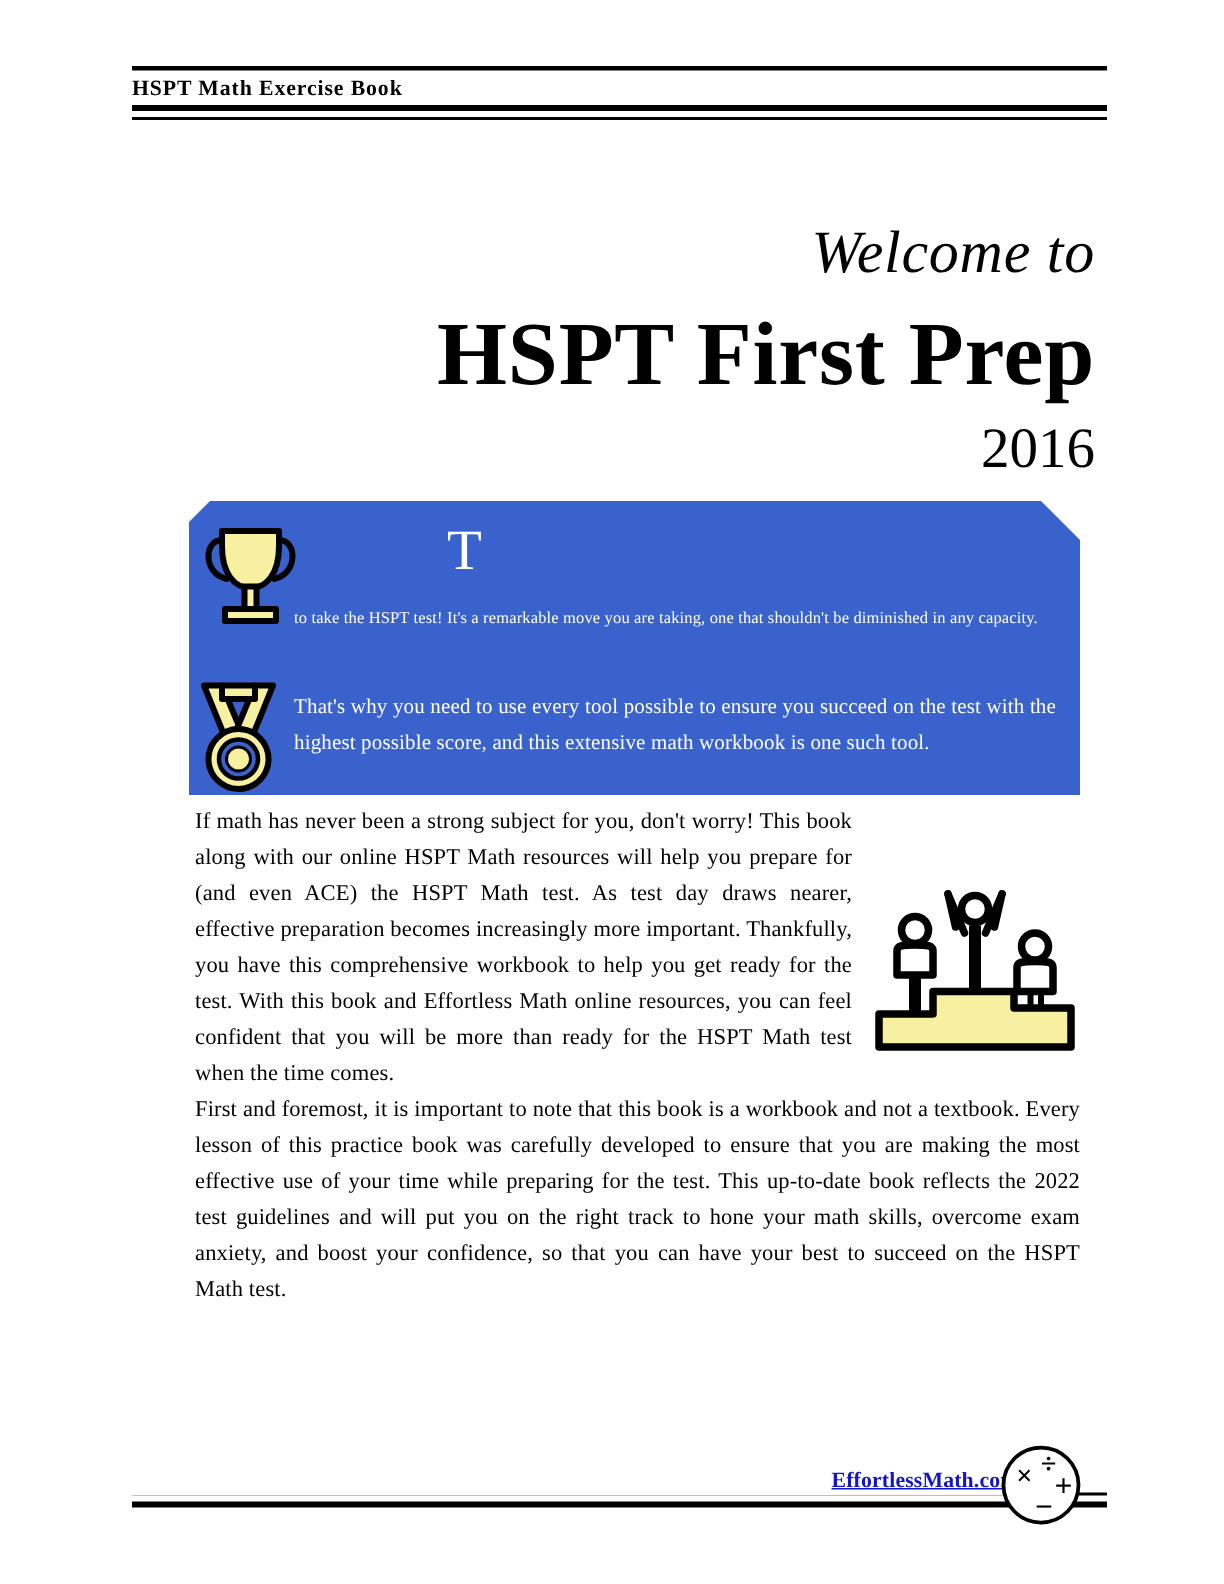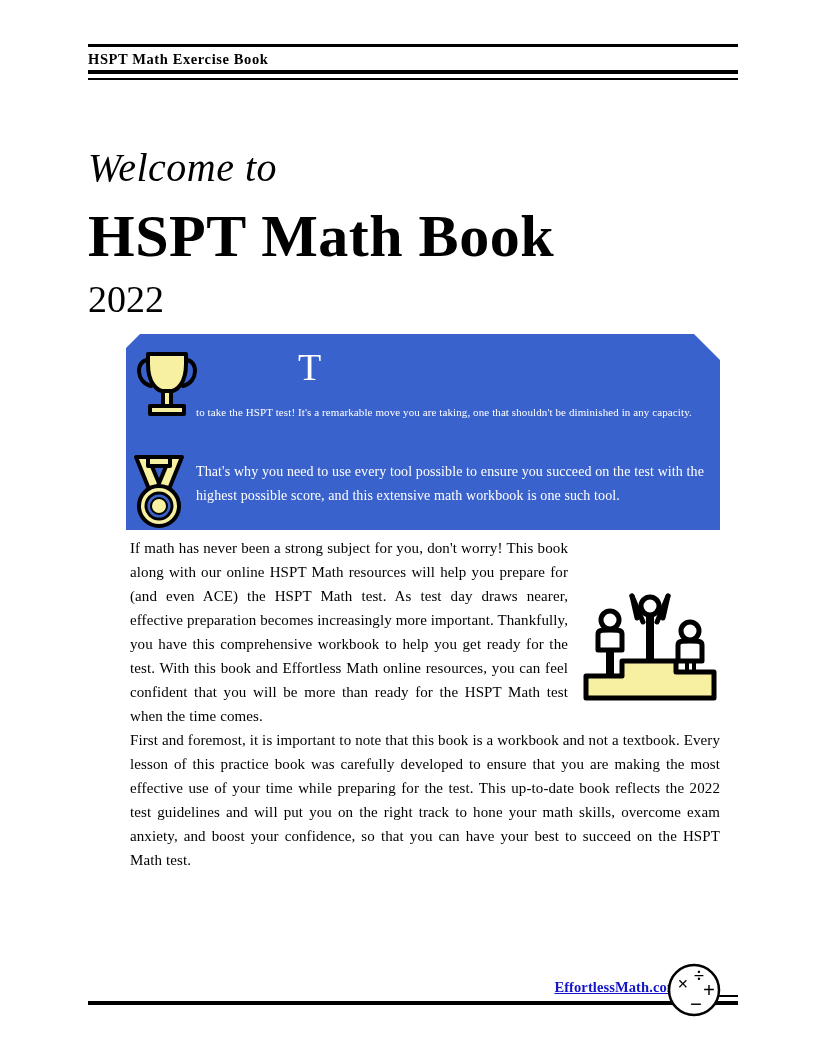--- a/index.html
+++ b/index.html
@@ -83,24 +83,24 @@
     line-height: 52px;
     text-align: center;
     font-size: 11px;
     font-family: "Liberation Serif", "DejaVu Serif", serif;
     letter-spacing: 0.4px;
   }
 
   
   .title-wrap {
     position: absolute;
-    left: 88px;
+    left: 80px;
     top: 140px;
     width: 650px;
-    text-align: left;
+    text-align: right;
   }
   .title-welcome {
     font-style: italic;
     font-size: 40px;
     line-height: 56px;
     letter-spacing: 0.5px;
     font-family: "Liberation Serif", "DejaVu Serif", serif;
   }
   .title-main {
     font-size: 60px;
@@ -272,22 +272,22 @@
   <div class="header">
     <div class="hdr-rule-top"></div>
     <div class="hdr-rule-mid"></div>
     <div class="hdr-rule-bot"></div>
     <div class="hdr-title">HSPT Math Exercise Book</div>
 
   </div>
 
   <div class="title-wrap">
     <div class="title-welcome">Welcome to</div>
-    <div class="title-main">HSPT Math Book</div>
-    <div class="title-year">2022</div>
+    <div class="title-main">HSPT First Prep</div>
+    <div class="title-year">2016</div>
   </div>
 
   <div class="callout">
     <div class="callout-inner">
 
       <div class="trophy-icon">
         <svg width="70" height="72" viewBox="0 0 70 72" aria-hidden="true">
 
           <path d="M16 6 L54 6 L54 16 C54 34, 46 44, 35 44 C24 44, 16 34, 16 16 Z" fill="#f7f0a0" stroke="#000000" stroke-width="4" stroke-linejoin="round"></path>
 

